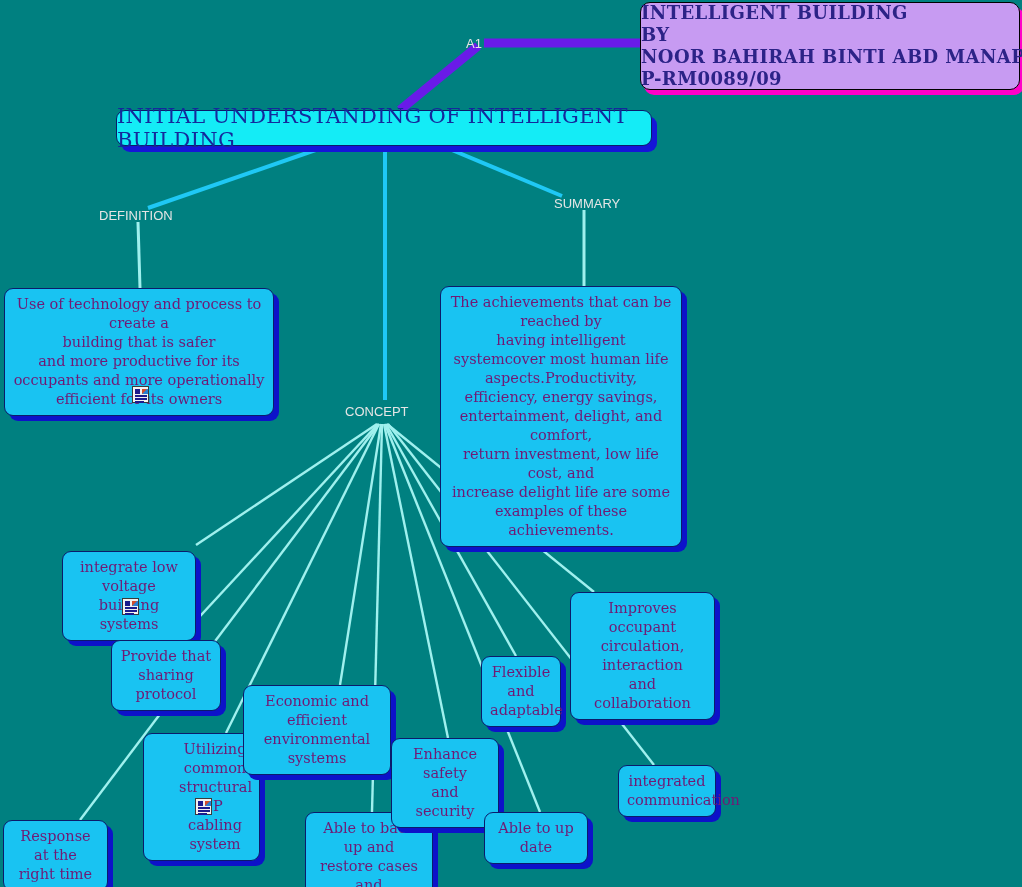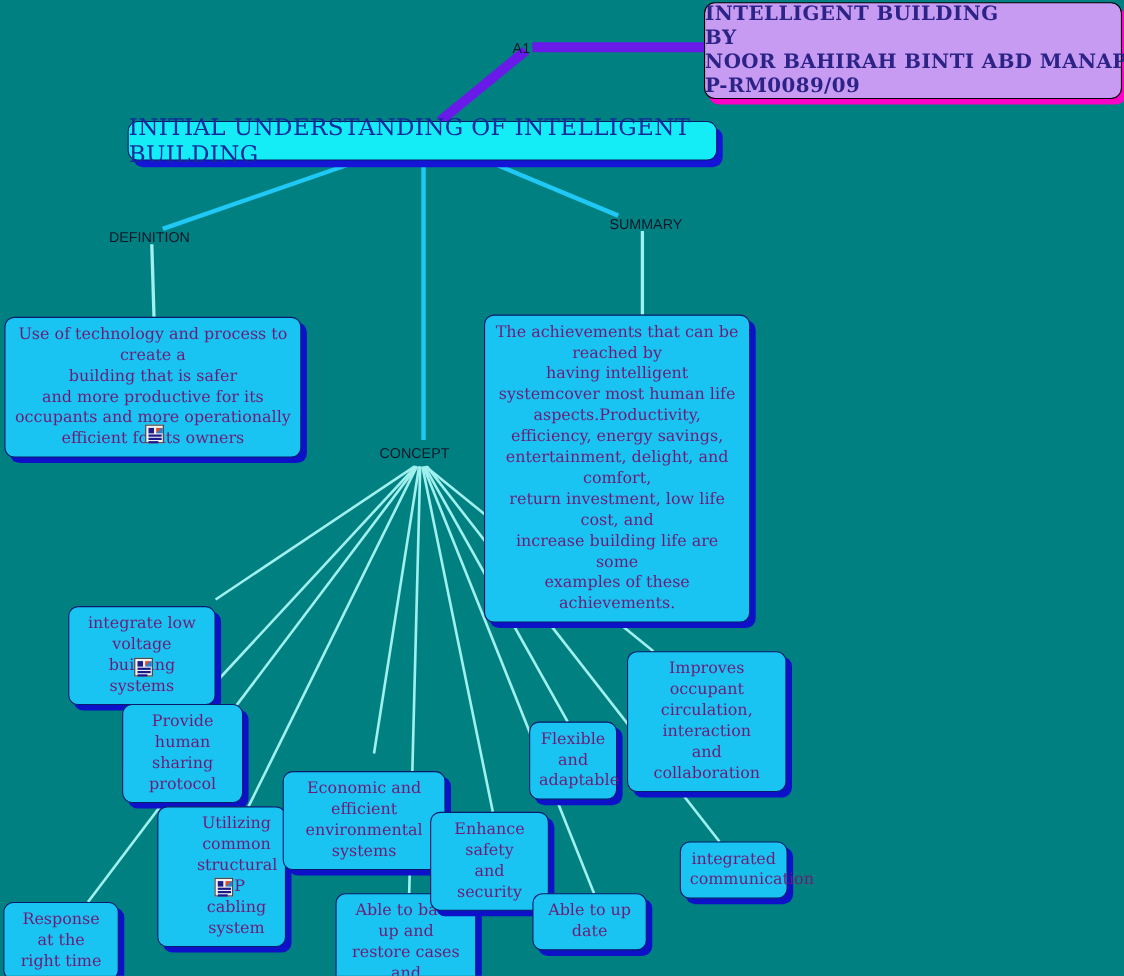--- a/index.html
+++ b/index.html
@@ -63,21 +63,21 @@
     letter-spacing:0.4px;
     text-align:center;
     display:flex;flex-direction:column;align-items:flex-start;justify-content:center;
     z-index:7;
   }
   #header-card span{display:block;white-space:nowrap;}
 
   
   .plain-label{
     position:absolute;
-    color:#0f172a;
+    color:#e5e5e5;
     font-family:"Liberation Sans",sans-serif;
     font-size:13px;
     white-space:nowrap;
     z-index:6;
   }
 
   
   .doc-icon{
     position:absolute;
     width:17px;height:17px;
@@ -153,38 +153,38 @@
     <div class="band" style="left:2px;top:11px;width:12px;height:1.6px;"></div>
     <div class="band" style="left:2px;top:14px;width:9px;height:1.6px;"></div>
   </div>
 
   <div class="node" style="left:440px;top:286px;width:242px;">
     <span>The achievements that can be reached by</span>
     <span>having intelligent systemcover most human life</span>
     <span>aspects.Productivity, efficiency, energy savings,</span>
     <span>entertainment, delight, and comfort,</span>
     <span>return investment, low life cost, and</span>
-    <span>increase building life are some</span>
+    <span>increase delight life are some</span>
     <span>examples of these achievements.</span>
   </div>
 
   <div class="node" style="left:62px;top:551px;width:134px;">
     <span>integrate low voltage</span>
     <span>building systems</span>
   </div>
   <div class="doc-icon" style="left:122px;top:598px;">
     <div class="band" style="left:2px;top:2px;width:5px;height:5px;"></div>
     <div class="sq"></div>
     <div class="band" style="left:2px;top:8px;width:12px;height:1.6px;"></div>
     <div class="band" style="left:2px;top:11px;width:12px;height:1.6px;"></div>
     <div class="band" style="left:2px;top:14px;width:9px;height:1.6px;"></div>
   </div>
 
   <div class="node" style="left:111px;top:640px;width:110px;">
-    <span>Provide human</span>
+    <span>Provide that</span>
     <span>sharing protocol</span>
   </div>
 
   <div class="node" style="left:143px;top:733px;width:117px;padding-left:35px;">
     <span>Utilizing common</span>
     <span>structural IP</span>
     <span>cabling system</span>
   </div>
   <div class="doc-icon" style="left:195px;top:798px;">
     <div class="band" style="left:2px;top:2px;width:5px;height:5px;"></div>
@@ -192,21 +192,21 @@
     <div class="band" style="left:2px;top:8px;width:12px;height:1.6px;"></div>
     <div class="band" style="left:2px;top:11px;width:12px;height:1.6px;"></div>
     <div class="band" style="left:2px;top:14px;width:9px;height:1.6px;"></div>
   </div>
 
   <div class="node" style="left:3px;top:820px;width:105px;">
     <span>Response at the</span>
     <span>right time</span>
   </div>
 
-  <div class="node" style="left:257px;top:685px;width:148px;margin-top:16px;">
+  <div class="node" style="left:243px;top:685px;width:148px;">
     <span>Economic and efficient</span>
     <span>environmental systems</span>
   </div>
 
   <div class="node" style="left:305px;top:812px;width:128px;">
     <span>Able to back up and</span>
     <span>restore cases and</span>
 
   </div>
 

